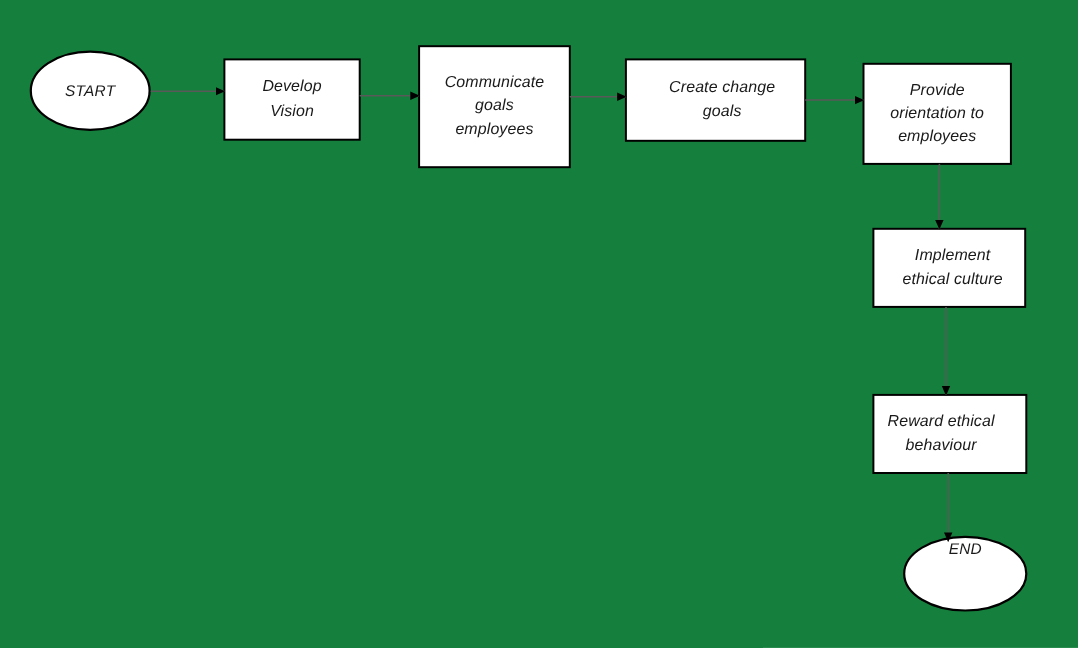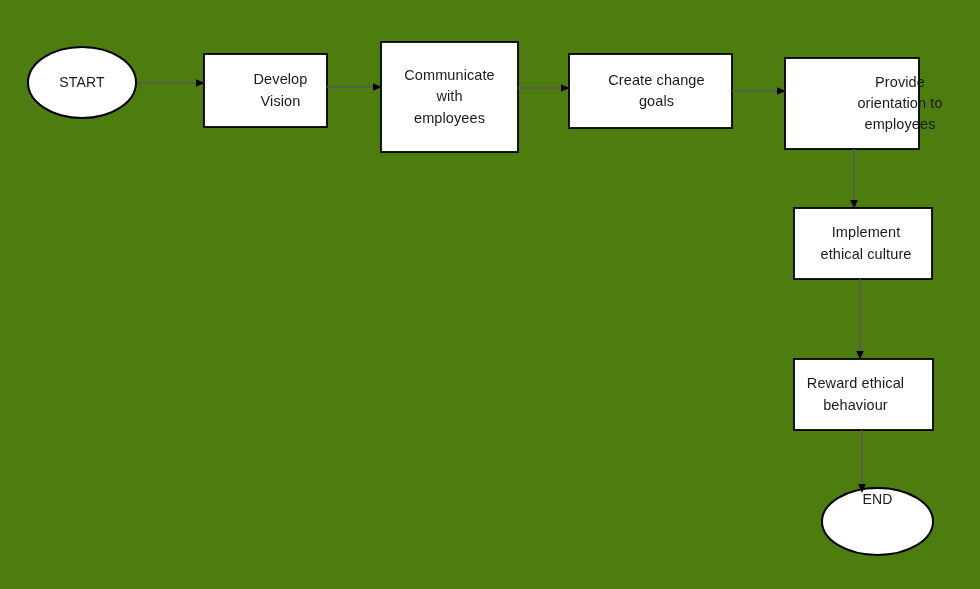--- a/index.html
+++ b/index.html
@@ -9,22 +9,23 @@
     background: #ffffff;
   }
   body {
     font-family: "Liberation Sans", sans-serif;
     -webkit-font-smoothing: antialiased;
   }
   #canvas {
     position: relative;
     width: 980px;
     height: 589px;
-    background: #4d7c0f;
+    background: #15803d;
     overflow: hidden;
+    font-style: italic;
   }
   #flow-svg {
     position: absolute;
     left: 0;
     top: 0;
     width: 980px;
     height: 589px;
   }
   .node-label {
     position: absolute;
@@ -75,28 +76,28 @@
         <line x1="518" y1="88" x2="569" y2="88" stroke="#595959" stroke-width="1.4" marker-end="url(#arrowhead)"></line>
         <line x1="732" y1="91" x2="785" y2="91" stroke="#595959" stroke-width="1.4" marker-end="url(#arrowhead)"></line>
         <line x1="854" y1="149" x2="854" y2="208" stroke="#595959" stroke-width="1.4" marker-end="url(#arrowhead)"></line>
         <line x1="860" y1="279" x2="860" y2="359" stroke="#595959" stroke-width="1.4" marker-end="url(#arrowhead)"></line>
         <line x1="862" y1="430" x2="862" y2="492" stroke="#595959" stroke-width="1.4" marker-end="url(#arrowhead)"></line>
       </g>
   </svg>
 
   <div id="labels-layer">
       <div class="node-label terminator-label" style="left: 28px; top: 47px; width: 108px; height: 71px;">START</div>
-      <div class="node-label" style="left: 219px; top: 54px; width: 123px; height: 73px;">Develop
+      <div class="node-label" style="left: 204px; top: 54px; width: 123px; height: 73px;">Develop
 Vision</div>
       <div class="node-label" style="left: 381px; top: 42px; width: 137px; height: 110px;">Communicate
-with
+goals
 employees</div>
       <div class="node-label" style="left: 569px; top: 54px; width: 163px; height: 74px; padding-left: 16px;">Create change
 goals</div>
-      <div class="node-label" style="left: 785px; top: 58px; width: 134px; height: 91px; margin-left: 48px;">Provide
+      <div class="node-label" style="left: 785px; top: 58px; width: 134px; height: 91px;">Provide
 orientation to
 employees</div>
       <div class="node-label" style="left: 794px; top: 208px; width: 144px; height: 71px;">Implement
 ethical culture</div>
       <div class="node-label" style="left: 794px; top: 359px; width: 123px; height: 71px;">Reward ethical
 behaviour</div>
       <div class="node-label terminator-label" style="left: 822px; top: 466px; width: 111px; height: 67px;">END</div>
     </div>
 
 </div>

